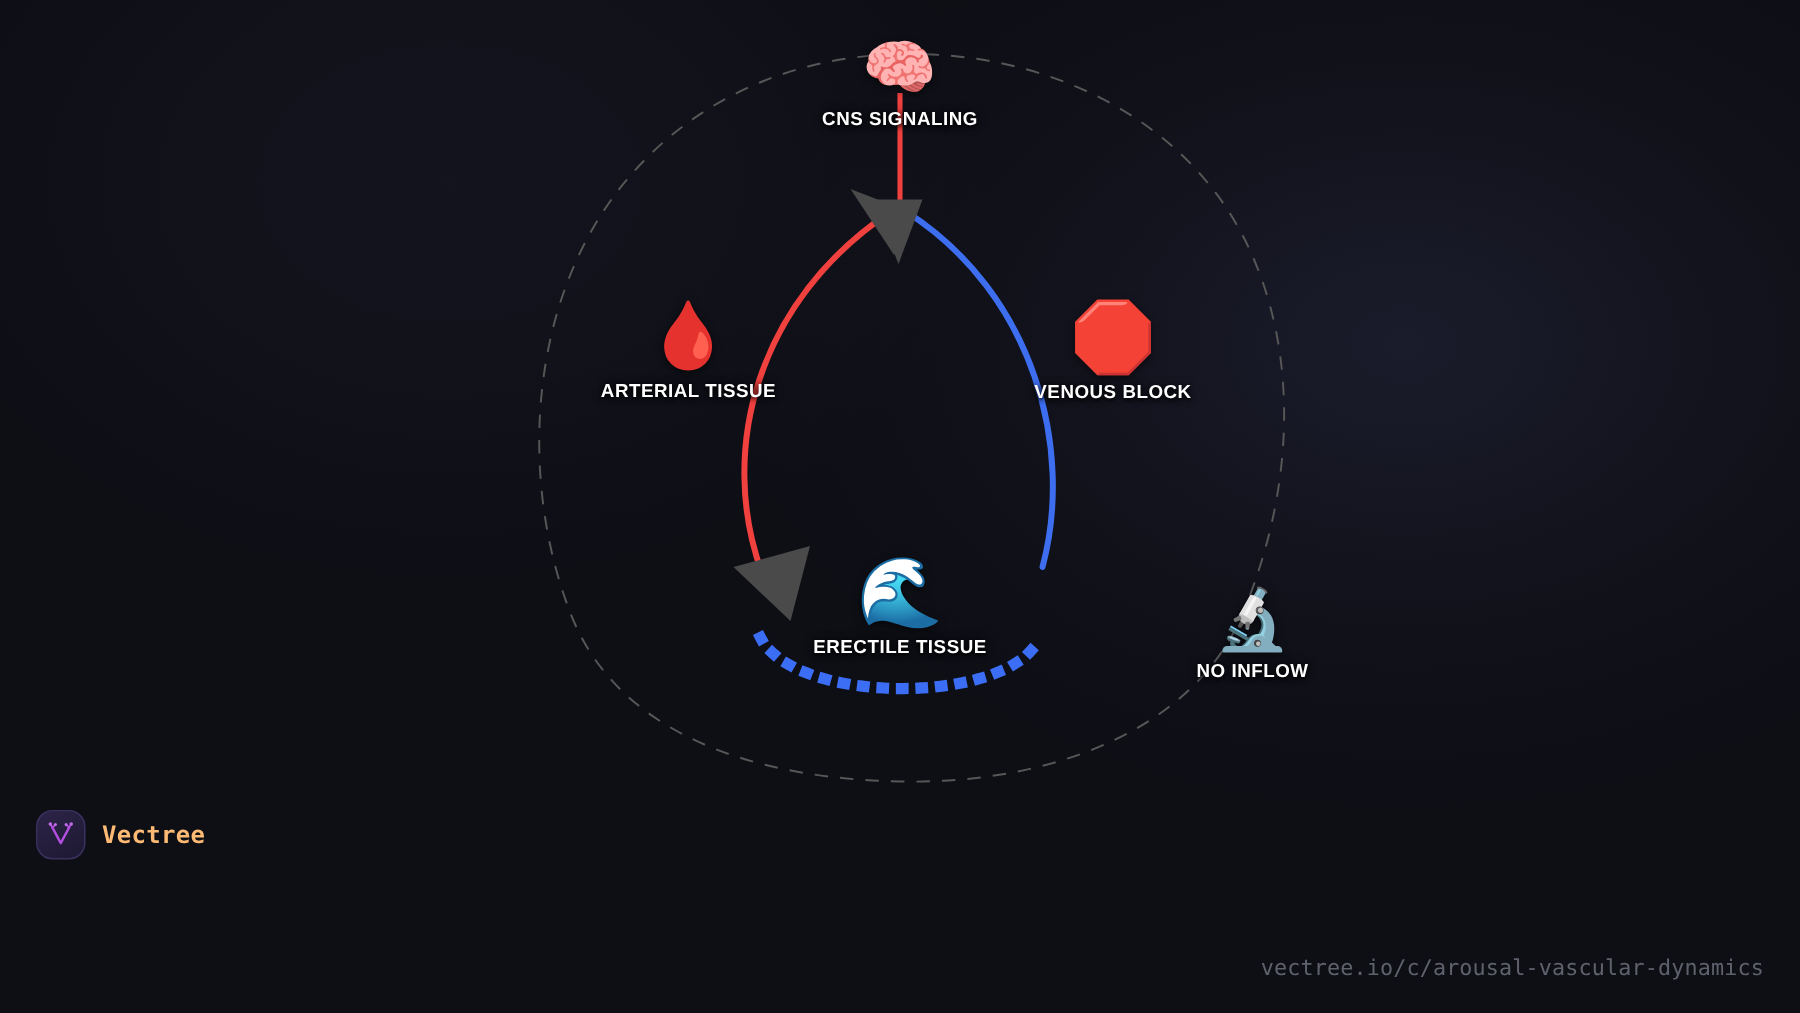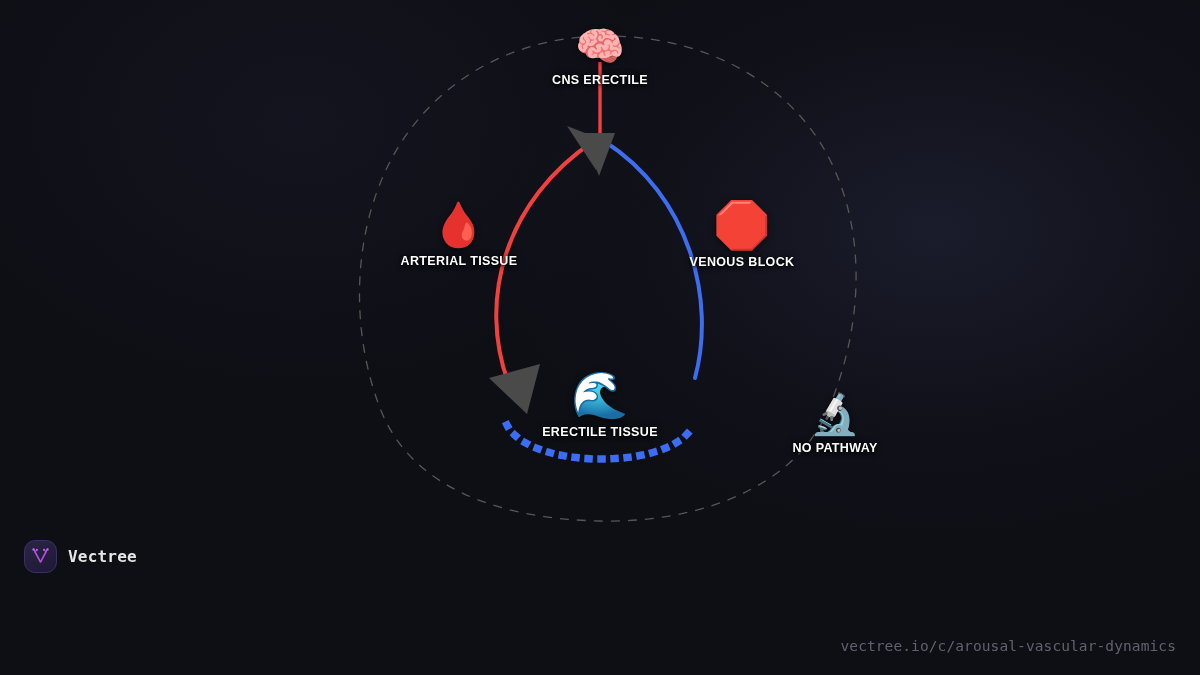--- a/index.html
+++ b/index.html
@@ -58,21 +58,21 @@
   
   .footer { position:absolute; left:0; bottom:0; width:1200px; height:140px; }
   .brand { position:absolute; left:24px; top:5px; display:flex; align-items:center; gap:11px; }
   .brand-mark {
     width:33px; height:33px; border-radius:11px;
     background:linear-gradient(150deg,#2c2447 0%,#241e3c 55%,#1d1832 100%);
     border:1px solid #3b3160;
     display:flex; align-items:center; justify-content:center;
   }
   .brand-name {
-    color:#e5e5e5; font-size:16px; font-weight:bold;
+    color:#fdba74; font-size:16px; font-weight:bold;
     font-family:"DejaVu Sans Mono","Liberation Mono",monospace;
     letter-spacing:.2px;
   }
   .deck-title {
     position:absolute; left:24px; top:48px; width:820px;
     color:#ffffff;
     font-family:"DejaVu Sans Mono","Liberation Mono",monospace;
     font-weight:bold;
     font-size:37px;
     line-height:41px;
@@ -112,41 +112,41 @@
 
     <path d="M 507,425 C 530,470 670,470 692,427" fill="none" stroke="#3b6ef5" stroke-width="7.5" stroke-dasharray="1 12" stroke-linecap="square"></path>
 
     <polygon points="567,126 611,143 596,170" fill="#4a4a4a"></polygon>
     <polygon points="582,133 615,133 599,176" fill="#4a4a4a"></polygon>
     <polygon points="489,378 540,364 527,414" fill="#4a4a4a"></polygon>
   </svg>
 
   <div class="node" id="node-cns">
     <span class="emoji">🧠</span>
-    <span class="nlabel">CNS ERECTILE</span>
+    <span class="nlabel">CNS SIGNALING</span>
   </div>
 
   <div class="node" id="node-art">
     <span class="emoji">🩸</span>
     <span class="nlabel">ARTERIAL TISSUE</span>
   </div>
 
   <div class="node" id="node-ven">
     <span class="emoji">🛑</span>
     <span class="nlabel">VENOUS BLOCK</span>
   </div>
 
   <div class="node" id="node-tis">
     <span class="emoji">🌊</span>
     <span class="nlabel">ERECTILE TISSUE</span>
   </div>
 
   <div class="node" id="node-path">
     <span class="emoji">🔬</span>
-    <span class="nlabel">NO PATHWAY</span>
+    <span class="nlabel">NO INFLOW</span>
   </div>
 </div>
 
 <div class="footer">
   <div class="brand">
     <span class="brand-mark">
       <svg width="19" height="19" viewBox="0 0 24 24">
         <path d="M5 6 L12 19 L19 6" fill="none" stroke="#b34fe0" stroke-width="2" stroke-linecap="round" stroke-linejoin="round"></path>
         <path d="M5 6 L3.4 3.4 M5 6 L7.2 3.8" fill="none" stroke="#b34fe0" stroke-width="1.6" stroke-linecap="round"></path>
         <path d="M19 6 L20.6 3.4 M19 6 L16.8 3.8" fill="none" stroke="#b34fe0" stroke-width="1.6" stroke-linecap="round"></path>

